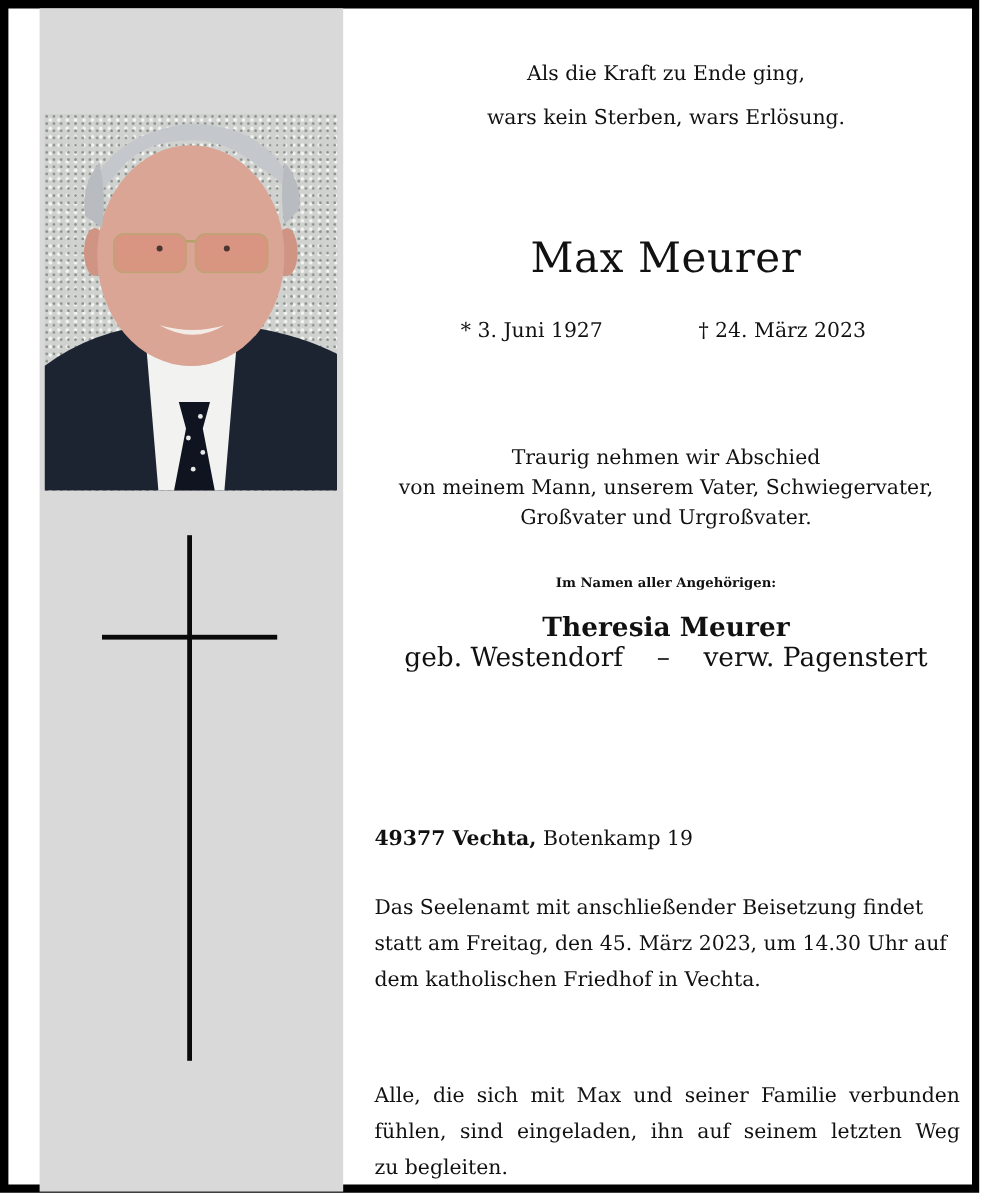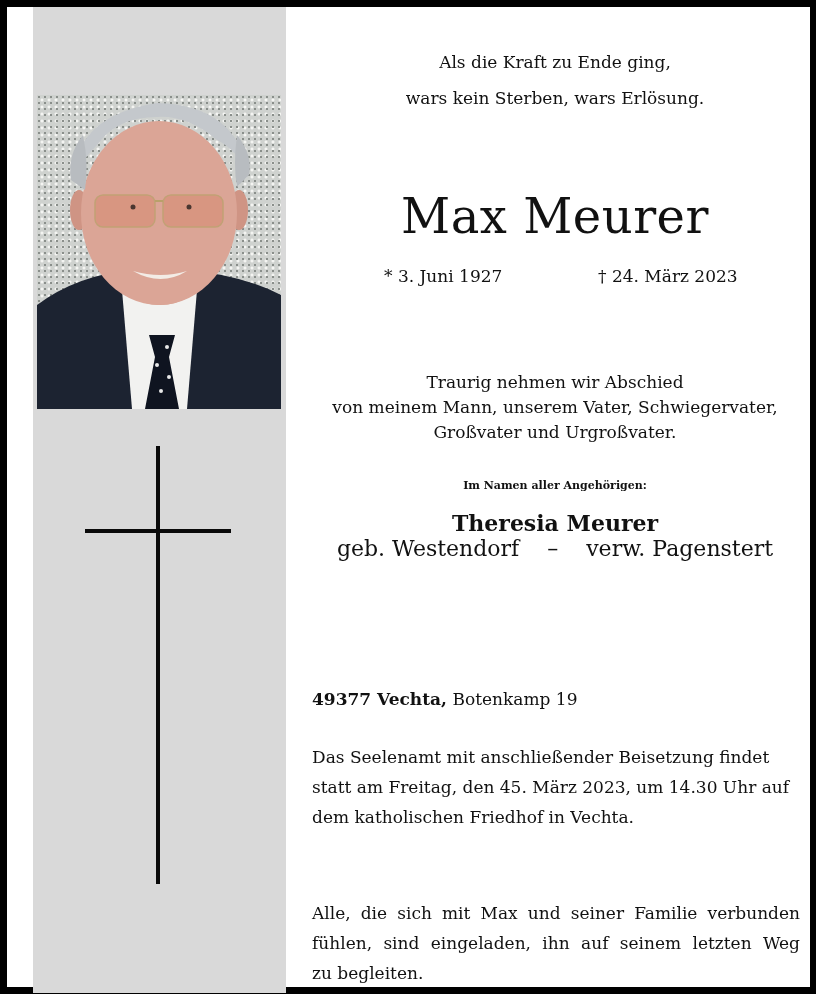--- a/index.html
+++ b/index.html
@@ -77,40 +77,40 @@
       text-align: center;
     }
     .motto {
       top: 44px;
       font-size: 17px;
       line-height: 36px;
     }
     .motto div { white-space: nowrap; }
     .name {
       top: 184px;
-      font-size: 48px;
+      font-size: 35px;
       line-height: 64px;
       letter-spacing: 0.5px;
     }
     .dates {
       position: absolute;
       top: 264px;
       left: 0;
       width: 510px;
       font-size: 17px;
       line-height: 24px;
     }
     .dates .birth {
       position: absolute;
       left: 84px;
       white-space: nowrap;
     }
     .dates .death {
       position: absolute;
-      left: 298px;
+      left: 282px;
       white-space: nowrap;
     }
     .farewell {
       top: 370px;
       font-size: 17px;
       line-height: 25px;
     }
     .farewell div { white-space: nowrap; }
     .behalf {
       top: 473px;

